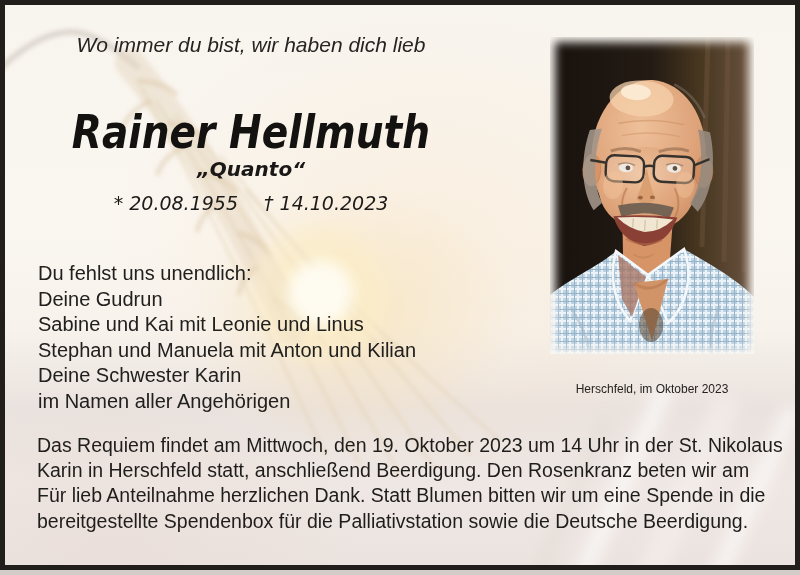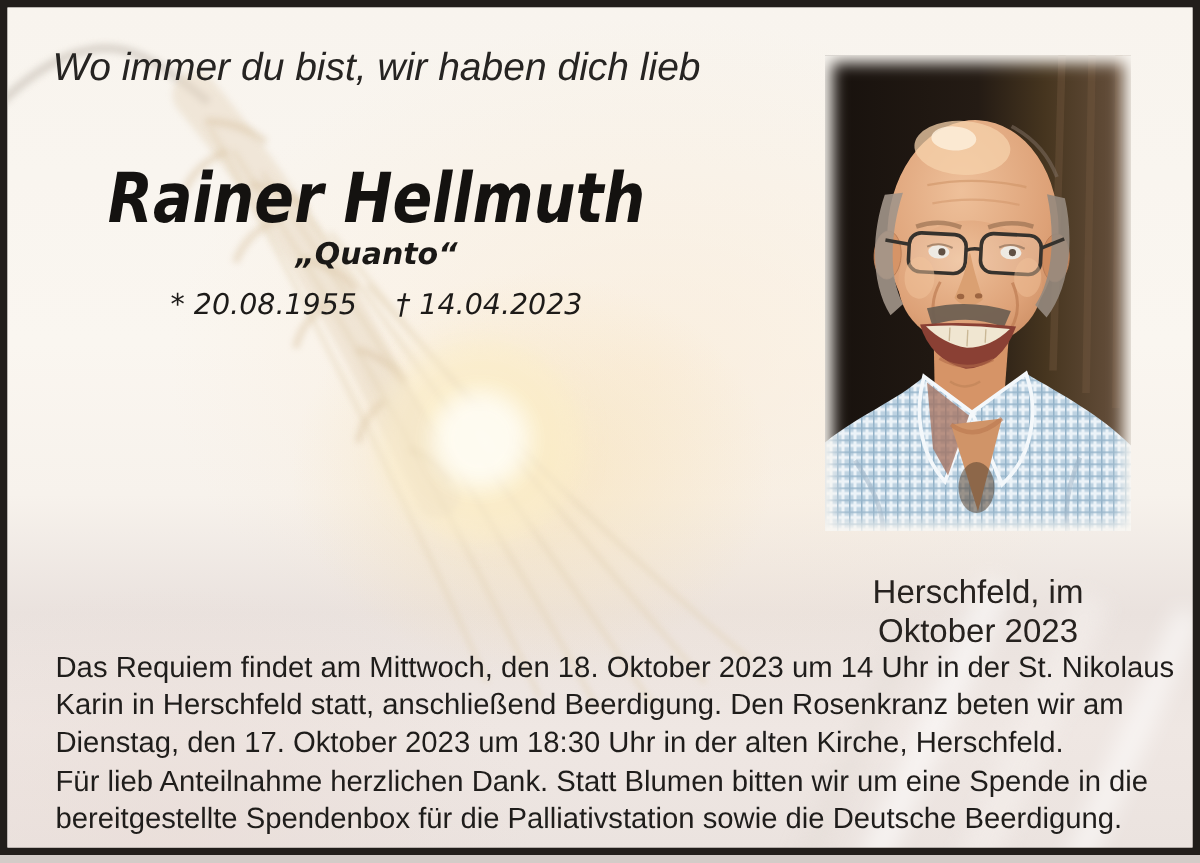--- a/index.html
+++ b/index.html
@@ -10,33 +10,33 @@
   .inner{position:absolute;inset:0;overflow:hidden;
     background:
       radial-gradient(circle 70px at 318px 290px, rgba(255,250,232,.95), rgba(252,236,190,.55) 60%, rgba(252,236,190,0) 100%),
       radial-gradient(ellipse 230px 190px at 350px 310px, rgba(247,221,164,.45), rgba(247,221,164,0) 70%),
       radial-gradient(ellipse 430px 310px at 430px 240px, rgba(249,231,206,.5), rgba(249,231,206,0) 75%),
       radial-gradient(ellipse 300px 200px at 110px 545px, rgba(233,220,215,.6), rgba(233,220,215,0) 80%),
       linear-gradient(180deg,#f8f4ee 0%,#faf6f0 40%,#f7f2ec 58%,#eae2de 72%,#efe7e3 86%,#ebe3df 100%);}
   .bg-art{position:absolute;left:0;top:0;z-index:0;pointer-events:none;}
   .txt{position:absolute;z-index:2;color:#22201e;}
   .quote{left:0;top:26px;width:492px;text-align:center;font-style:italic;
-         font-size:26px;line-height:27px;color:#262422;}
+         font-size:21px;line-height:27px;color:#262422;}
   .name{left:0;top:101px;width:492px;text-align:center;
         font-family:"DejaVu Sans",sans-serif;font-weight:bold;font-style:italic;
         font-size:46px;line-height:52px;color:#141210;transform:scaleX(.85);transform-origin:50% 50%;}
   .nickname{left:0;top:152px;width:492px;text-align:center;
         font-family:"DejaVu Sans",sans-serif;font-weight:bold;font-style:italic;
         font-size:20px;color:#1a1816;}
   .dates{left:0;top:187px;width:492px;text-align:center;
         font-family:"DejaVu Sans",sans-serif;font-style:italic;font-size:19px;color:#1d1b19;}
   .dates .death{margin-left:26px;}
   .farewell{left:33px;top:256px;font-size:20px;line-height:25.6px;color:#21201e;}
   .farewell div{white-space:nowrap;}
-  .caption{left:545px;top:377px;width:204px;text-align:center;font-size:22px;color:#26221f;}
+  .caption{left:545px;top:377px;width:204px;text-align:center;font-size:12px;color:#26221f;}
   .announce{left:32px;top:428px;font-size:19.5px;line-height:25.2px;color:#1f1d1b;}
   .announce div{white-space:nowrap;}
   .photo{position:absolute;left:545px;top:32px;width:204px;height:317px;z-index:3;}
   .photo svg{display:block;}
 </style>
 </head>
 <body>
 
 <div class="card">
   <div class="inner">
@@ -82,30 +82,37 @@
     </svg>
 
     <div class="txt quote">
       <div>Wo immer du bist, wir haben dich lieb</div>
     </div>
 
     <div class="txt name">Rainer Hellmuth</div>
     <div class="txt nickname">„Quanto“</div>
 
     <div class="txt dates">
-      <span class="birth">* 20.08.1955</span><span class="death">† 14.04.2023</span>
-    </div>
-
+      <span class="birth">* 20.08.1955</span><span class="death">† 14.10.2023</span>
+    </div>
+
+    <div class="txt farewell">
+      <div>Du fehlst uns unendlich:</div>
+      <div>Deine Gudrun</div>
+      <div>Sabine und Kai mit Leonie und Linus</div>
+      <div>Stephan und Manuela mit Anton und Kilian</div>
+      <div>Deine Schwester Karin</div>
+      <div>im Namen aller Angehörigen</div>
+    </div>
 
     <div class="txt caption">Herschfeld, im Oktober 2023</div>
 
     <div class="txt announce">
-      <div>Das Requiem findet am Mittwoch, den 18. Oktober 2023 um 14 Uhr in der St. Nikolaus</div>
+      <div>Das Requiem findet am Mittwoch, den 19. Oktober 2023 um 14 Uhr in der St. Nikolaus</div>
       <div>Karin in Herschfeld statt, anschließend Beerdigung. Den Rosenkranz beten wir am</div>
-      <div>Dienstag, den 17. Oktober 2023 um 18:30 Uhr in der alten Kirche, Herschfeld.</div>
       <div>Für lieb Anteilnahme herzlichen Dank. Statt Blumen bitten wir um eine Spende in die</div>
       <div>bereitgestellte Spendenbox für die Palliativstation sowie die Deutsche Beerdigung.</div>
     </div>
 
     <div class="photo">
       <svg width="204" height="317" viewBox="0 0 204 317">
         <defs>
           <linearGradient id="pbg" x1="0" y1="0" x2="1" y2="0">
             <stop offset="0" stop-color="#17110d"></stop>
               <stop offset=".5" stop-color="#241b14"></stop>

